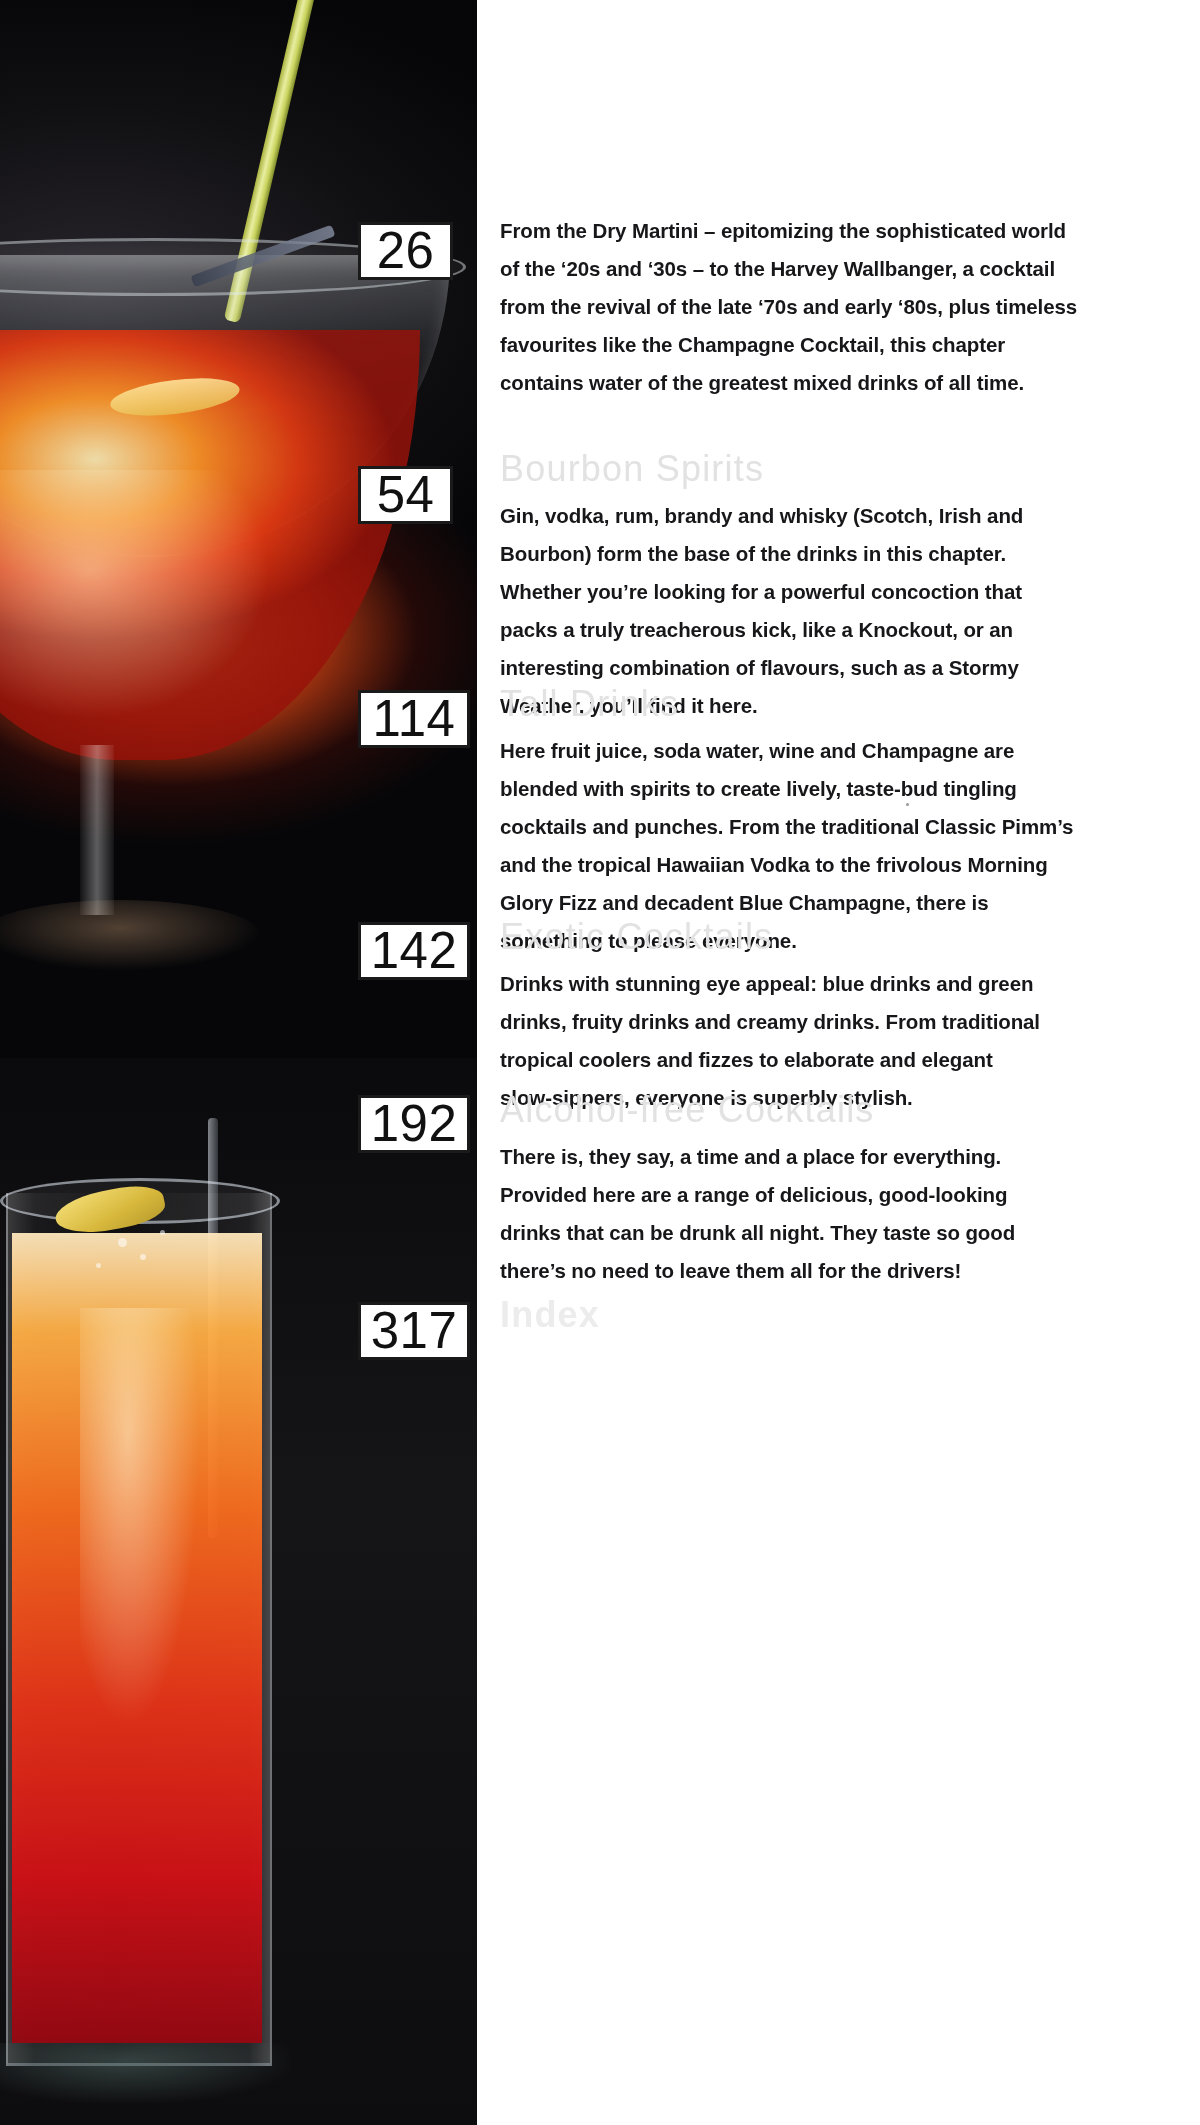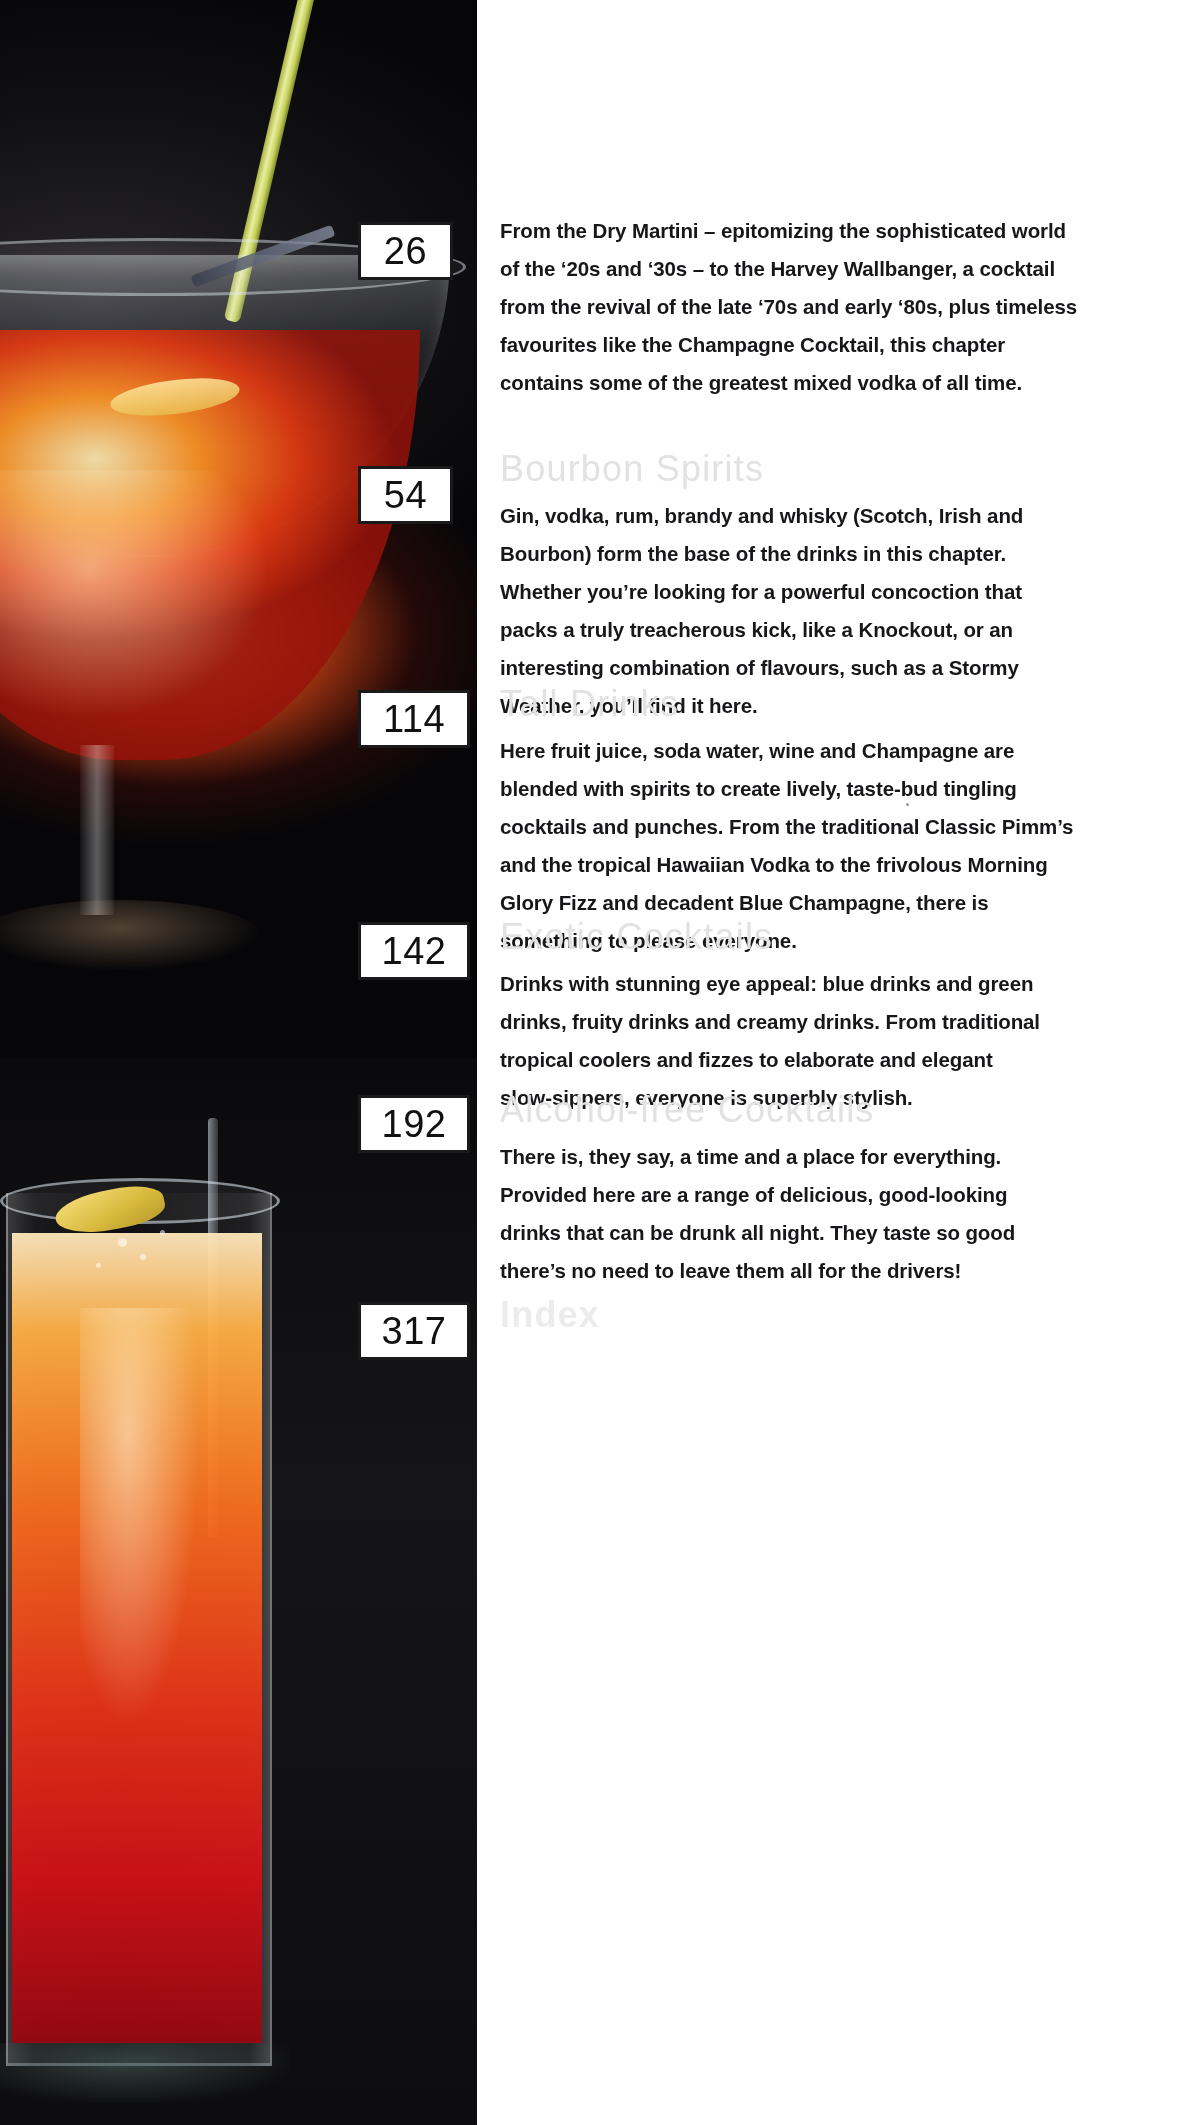--- a/index.html
+++ b/index.html
@@ -224,21 +224,21 @@
   }
 
   
   .num-box {
     position: absolute;
     box-sizing: border-box;
     border: 3px solid #1a1a1a;
     background: #ffffff;
     color: #111111;
     font-family: "Liberation Sans", sans-serif;
-    font-size: 38px;
+    font-size: 51px;
     line-height: 52px;
     height: 58px;
     text-align: center;
     letter-spacing: 0.5px;
   }
   .num-2 { width: 95px; }
   .num-3 { width: 112px; }
 
   
   .text-col {
@@ -326,21 +326,21 @@
 
   <div class="num-box num-3" style="left:358px; top:922px;">142</div>
 
   <div class="num-box num-3" style="left:358px; top:1095px;">192</div>
 
   <div class="num-box num-3" style="left:358px; top:1302px;">317</div>
 
   <div class="text-col">
 
     <div class="section" style="top:212px;">
-      <p class="sec-body">From the Dry Martini – epitomizing the sophisticated world of the ‘20s and ‘30s – to the Harvey Wallbanger, a cocktail from the revival of the late ‘70s and early ‘80s, plus timeless favourites like the Champagne Cocktail, this chapter contains some of the greatest mixed vodka of all time.</p>
+      <p class="sec-body">From the Dry Martini – epitomizing the sophisticated world of the ‘20s and ‘30s – to the Harvey Wallbanger, a cocktail from the revival of the late ‘70s and early ‘80s, plus timeless favourites like the Champagne Cocktail, this chapter contains water of the greatest mixed drinks of all time.</p>
     </div>
 
     <div class="section" style="top:447px;">
       <h2 class="sec-title">Bourbon Spirits</h2>
       <p class="sec-body narrow">Gin, vodka, rum, brandy and whisky (Scotch, Irish and Bourbon) form the base of the drinks in this chapter. Whether you’re looking for a powerful concoction that packs a truly treacherous kick, like a Knockout, or an interesting combination of flavours, such as a Stormy Weather, you’ll find it here.</p>
     </div>
 
     <div class="section" style="top:682px;">
       <h2 class="sec-title">Tall Drinks</h2>
       <p class="sec-body">Here fruit juice, soda water, wine and Champagne are blended with spirits to create lively, taste-bud tingling cocktails and punches. From the traditional Classic Pimm’s and the tropical Hawaiian Vodka to the frivolous Morning Glory Fizz and decadent Blue Champagne, there is something to please everyone.</p>

